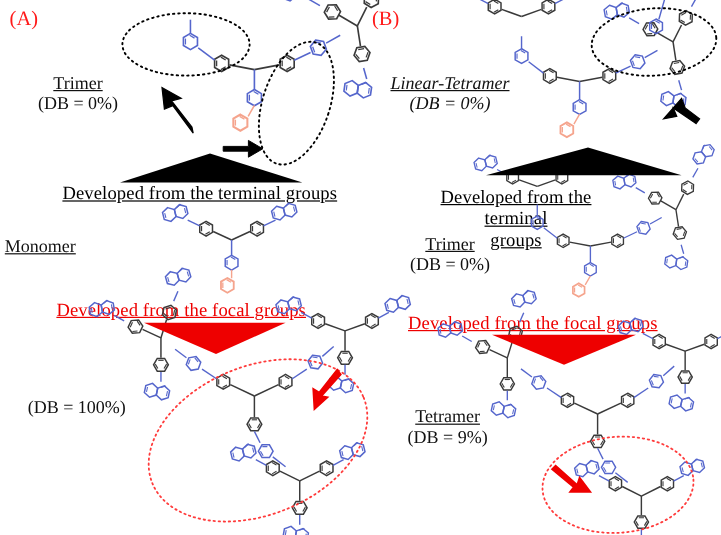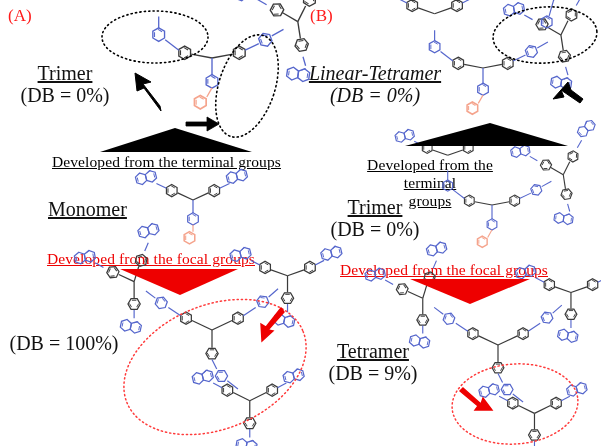--- a/index.html
+++ b/index.html
@@ -1,40 +1,40 @@
 <!DOCTYPE html>
 <html><head>
 <meta charset="utf-8">
 <style>
   html,body{margin:0;padding:0;background:#ffffff;}
   body{width:601px;height:446px;position:relative;overflow:hidden;
        font-family:"Liberation Serif","DejaVu Serif",serif;color:#000;}
   .panel-mark{position:absolute;color:#ff1a1a;font-size:17px;font-weight:400;}
-  .lbl{position:absolute;text-align:center;font-size:20px;line-height:1.12;color:#111;}
+  .lbl{position:absolute;text-align:center;font-size:15px;line-height:1.12;color:#111;}
   .lbl .u{text-decoration:underline;text-underline-offset:1px;}
   .flowtext{position:absolute;font-size:15.5px;line-height:1.15;letter-spacing:0.1px;
             white-space:nowrap;}
   .flowtext.black{color:#000;}
   .flowtext.red{color:#ee0000;}
   .flowtext span{text-decoration:underline;text-underline-offset:1px;}
   .flowtext.wrapped{white-space:normal;text-align:center;}
   svg{position:absolute;top:0;left:0;overflow:visible;}
 </style>
 </head>
 <body>
 
 <div class="panel-mark" style="left:8px;top:6px;">(A)</div>
 <div class="panel-mark" style="left:310px;top:6px;">(B)</div>
 
 <div class="lbl" style="left:6px;top:62px;width:118px;">
   <div class="u">Trimer</div>
   <div>(DB = 0%)</div>
 </div>
 
-<div class="lbl" style="left:4px;top:198px;width:104px;text-align:left;margin-left:44px;">
+<div class="lbl" style="left:4px;top:198px;width:104px;text-align:left;">
   <div class="u">Monomer</div>
 </div>
 
 <div class="lbl" style="left:2px;top:332px;width:124px;">
   <div>(DB = 100%)</div>
 </div>
 
 <div class="lbl" style="left:302px;top:62px;width:146px;font-style:italic;">
   <div class="u">Linear-Tetramer</div>
   <div>(DB = 0%)</div>

